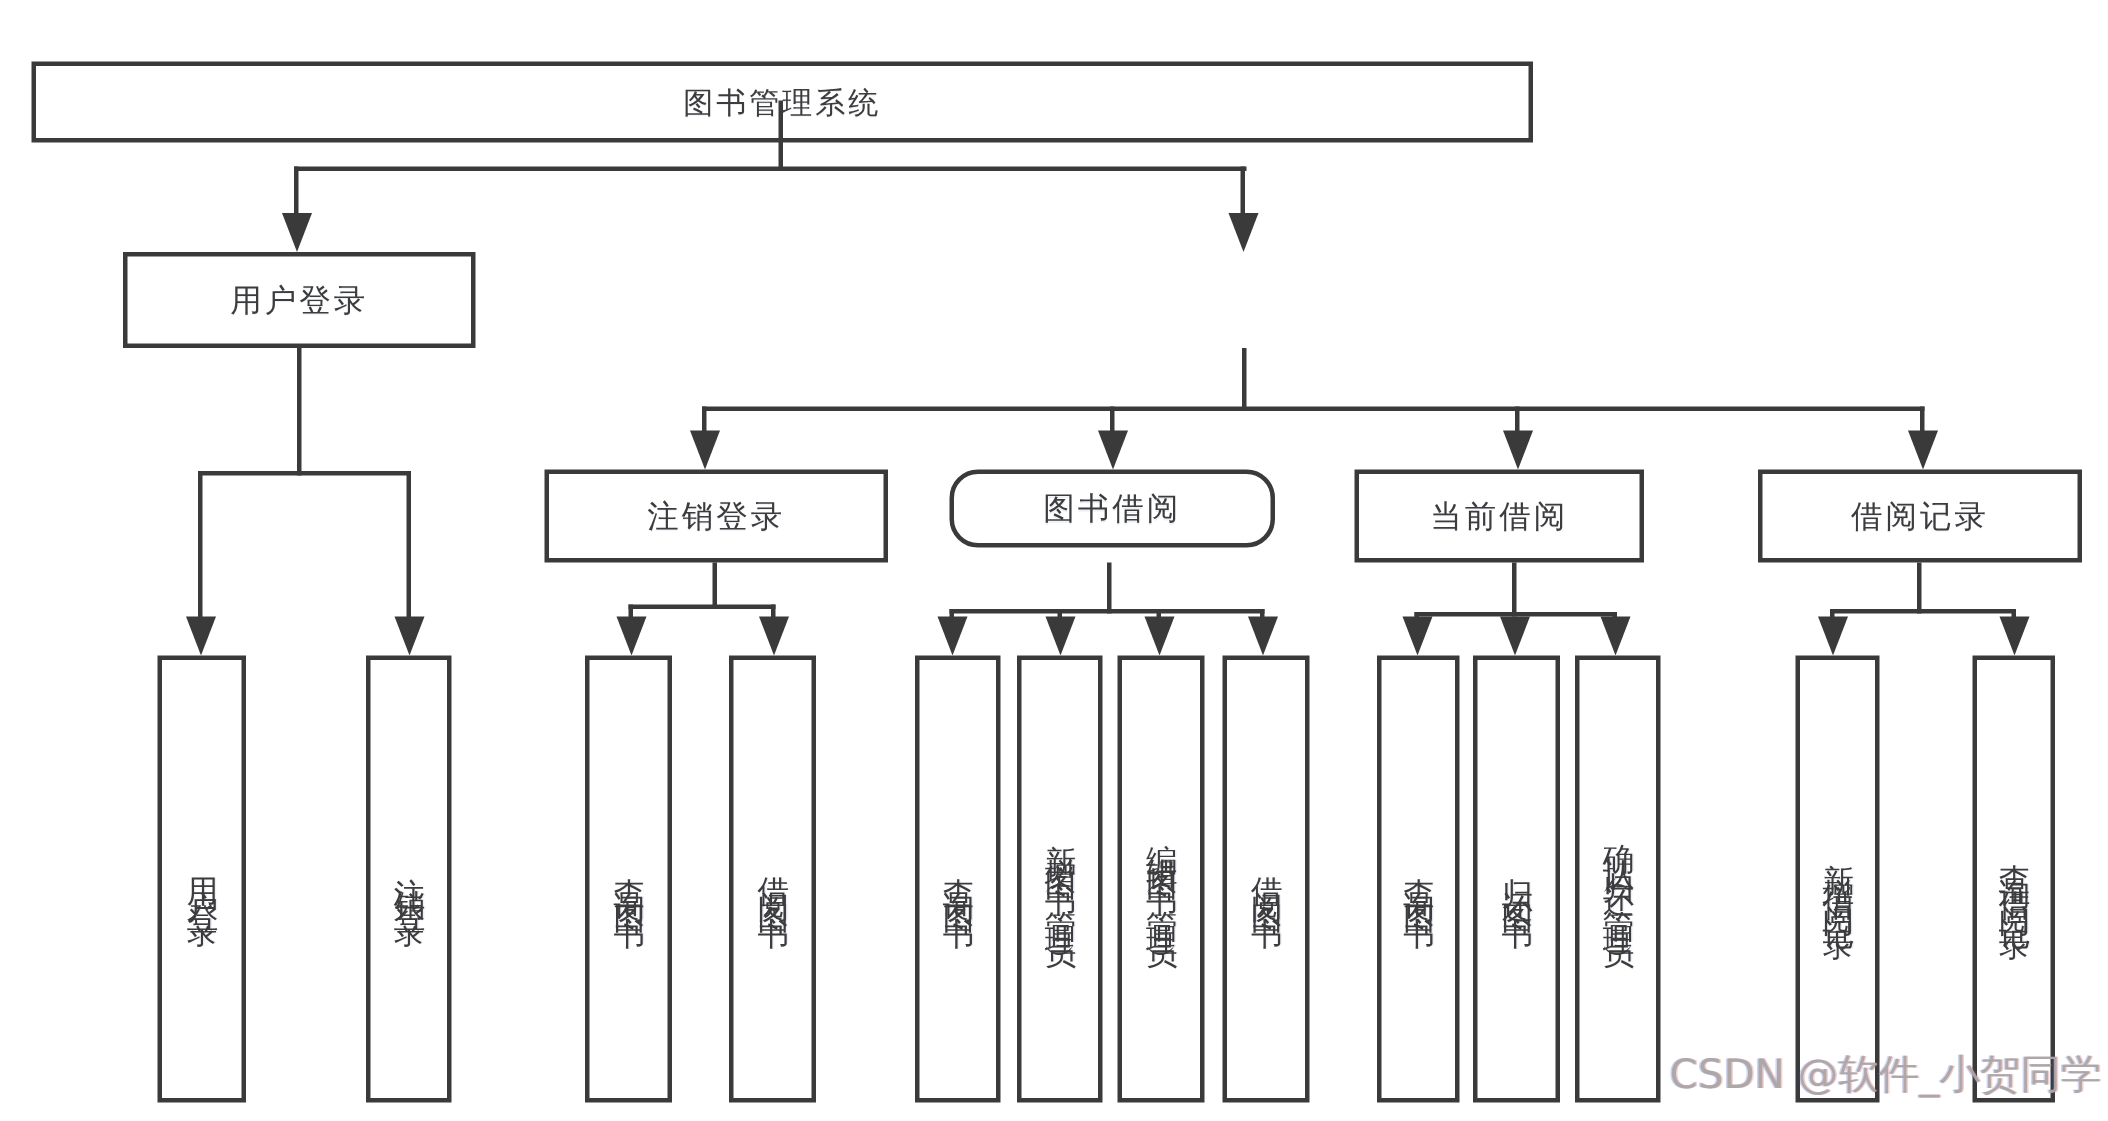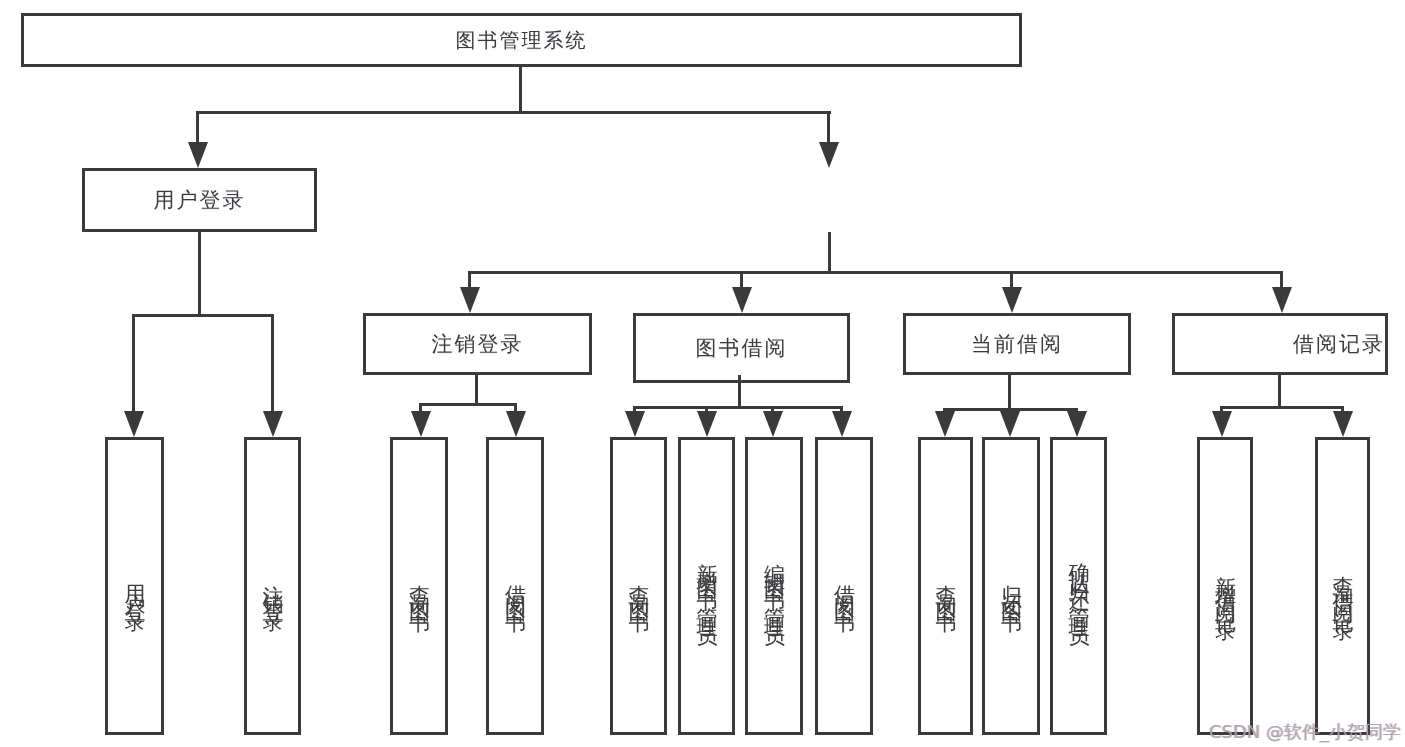--- a/index.html
+++ b/index.html
@@ -11,37 +11,37 @@
   .canvas{
     position:relative;width:1405px;height:747px;background:#ffffff;
     overflow:hidden;
   }
   .box{
     position:absolute;box-sizing:border-box;border:3px solid var(--line);
     background:#ffffff;display:flex;align-items:center;justify-content:center;
     color:var(--text);
   }
   .hbox{font-size:21px;letter-spacing:2px;text-shadow:0 1px 0 rgba(90,120,200,0.12);}
-  .rootbox{font-size:20px;}
+  .rootbox{font-size:20px;margin-top:28px;}
   .vbox{
     font-size:21px;
     writing-mode:vertical-rl;text-orientation:mixed;
     letter-spacing:9px;line-height:1;
     text-shadow:1px 0 0 rgba(90,120,200,0.10);
   }
   .vl{position:absolute;width:3px;background:var(--line);}
   .hl{position:absolute;height:3px;background:var(--line);}
   .arrow{
     position:absolute;width:0;height:0;
     border-left:10px solid transparent;border-right:10px solid transparent;
     border-top:26px solid var(--line);
   }
   .watermark{
-    position:absolute;right:4px;bottom:3px;
-    font-size:18px;color:rgba(171,166,166,0.95);
+    position:absolute;right:4px;bottom:13px;
+    font-size:27px;color:rgba(171,166,166,0.95);
     text-shadow:1px 0 0 rgba(220,60,60,0.25), -1px 0 0 rgba(60,90,220,0.25);
     z-index:5;white-space:nowrap;text-align:right;
   }
 </style>
 </head>
 <body>
 
 <div class="canvas">
 
   <div class="box hbox rootbox" style="left:21px;top:13px;width:1001px;height:54px;">
@@ -73,27 +73,27 @@
   <div class="vl" style="left:740px;top:271px;height:22px;"></div>
   <div class="arrow" style="left:732px;top:287px;"></div>
   <div class="vl" style="left:1010px;top:271px;height:22px;"></div>
   <div class="arrow" style="left:1002px;top:287px;"></div>
   <div class="vl" style="left:1280px;top:271px;height:22px;"></div>
   <div class="arrow" style="left:1272px;top:287px;"></div>
 
   <div class="box hbox" style="left:363px;top:313px;width:229px;height:62px;">
     <span>注销登录</span>
   </div>
-  <div class="box hbox" style="left:633px;top:313px;width:217px;height:70px;">
+  <div class="box hbox" style="left:633px;top:313px;width:217px;height:52px;border-radius:19px;">
     <span>图书借阅</span>
   </div>
-  <div class="box hbox" style="left:903px;top:313px;width:228px;height:62px;font-family:Liberation Mono, monospace;">
+  <div class="box hbox" style="left:903px;top:313px;width:193px;height:62px;font-family:Liberation Mono, monospace;">
     <span>当前借阅</span>
   </div>
-  <div class="box hbox" style="left:1172px;top:313px;width:216px;height:62px;justify-content:flex-end;">
+  <div class="box hbox" style="left:1172px;top:313px;width:216px;height:62px;">
     <span>借阅记录</span>
   </div>
 
   <div class="vl" style="left:475px;top:375px;height:31px;"></div>
   <div class="hl" style="left:419px;top:403px;width:98px;"></div>
   <div class="vl" style="left:419px;top:403px;height:14px;"></div>
   <div class="arrow" style="left:411px;top:411px;"></div>
   <div class="vl" style="left:514px;top:403px;height:14px;"></div>
   <div class="arrow" style="left:506px;top:411px;"></div>
 

